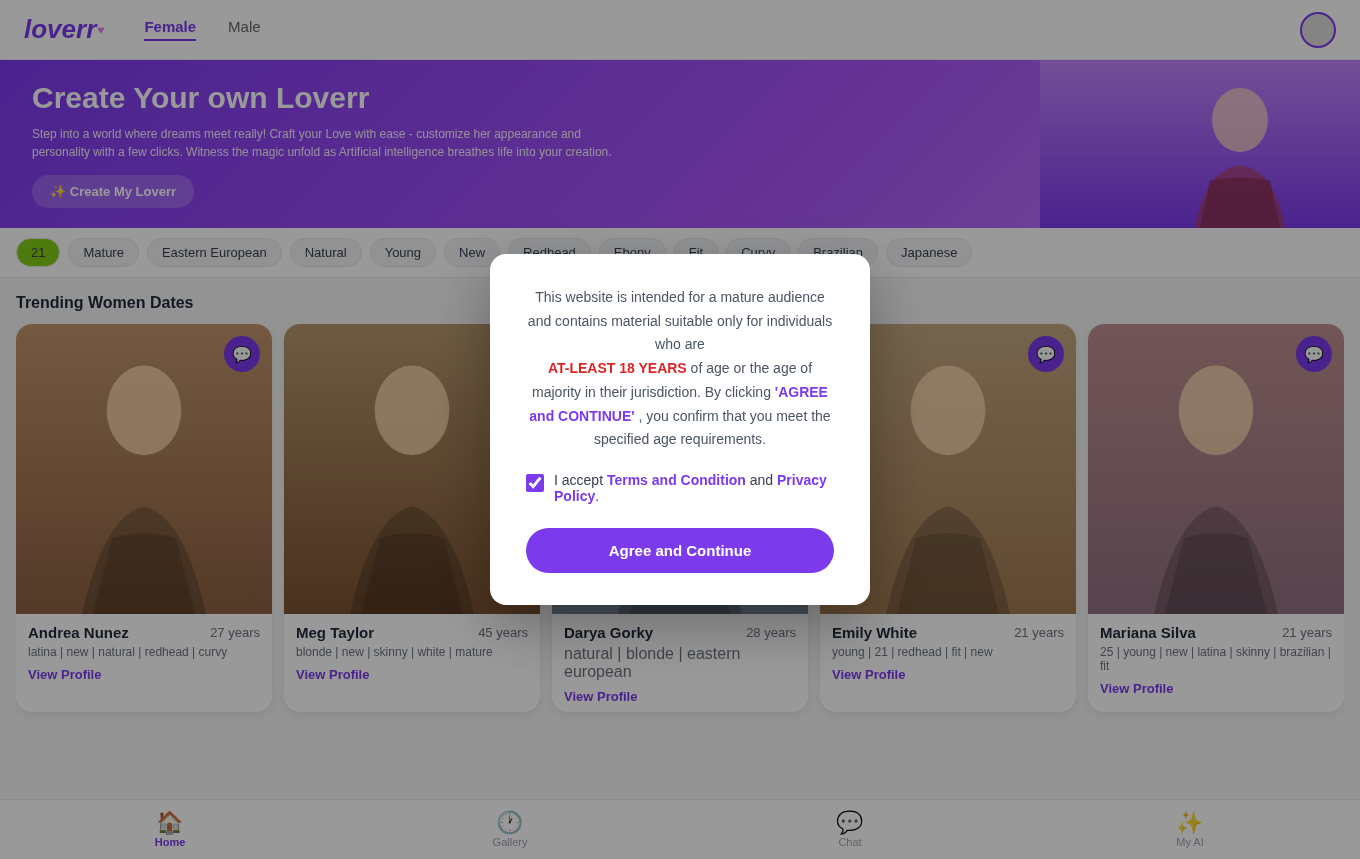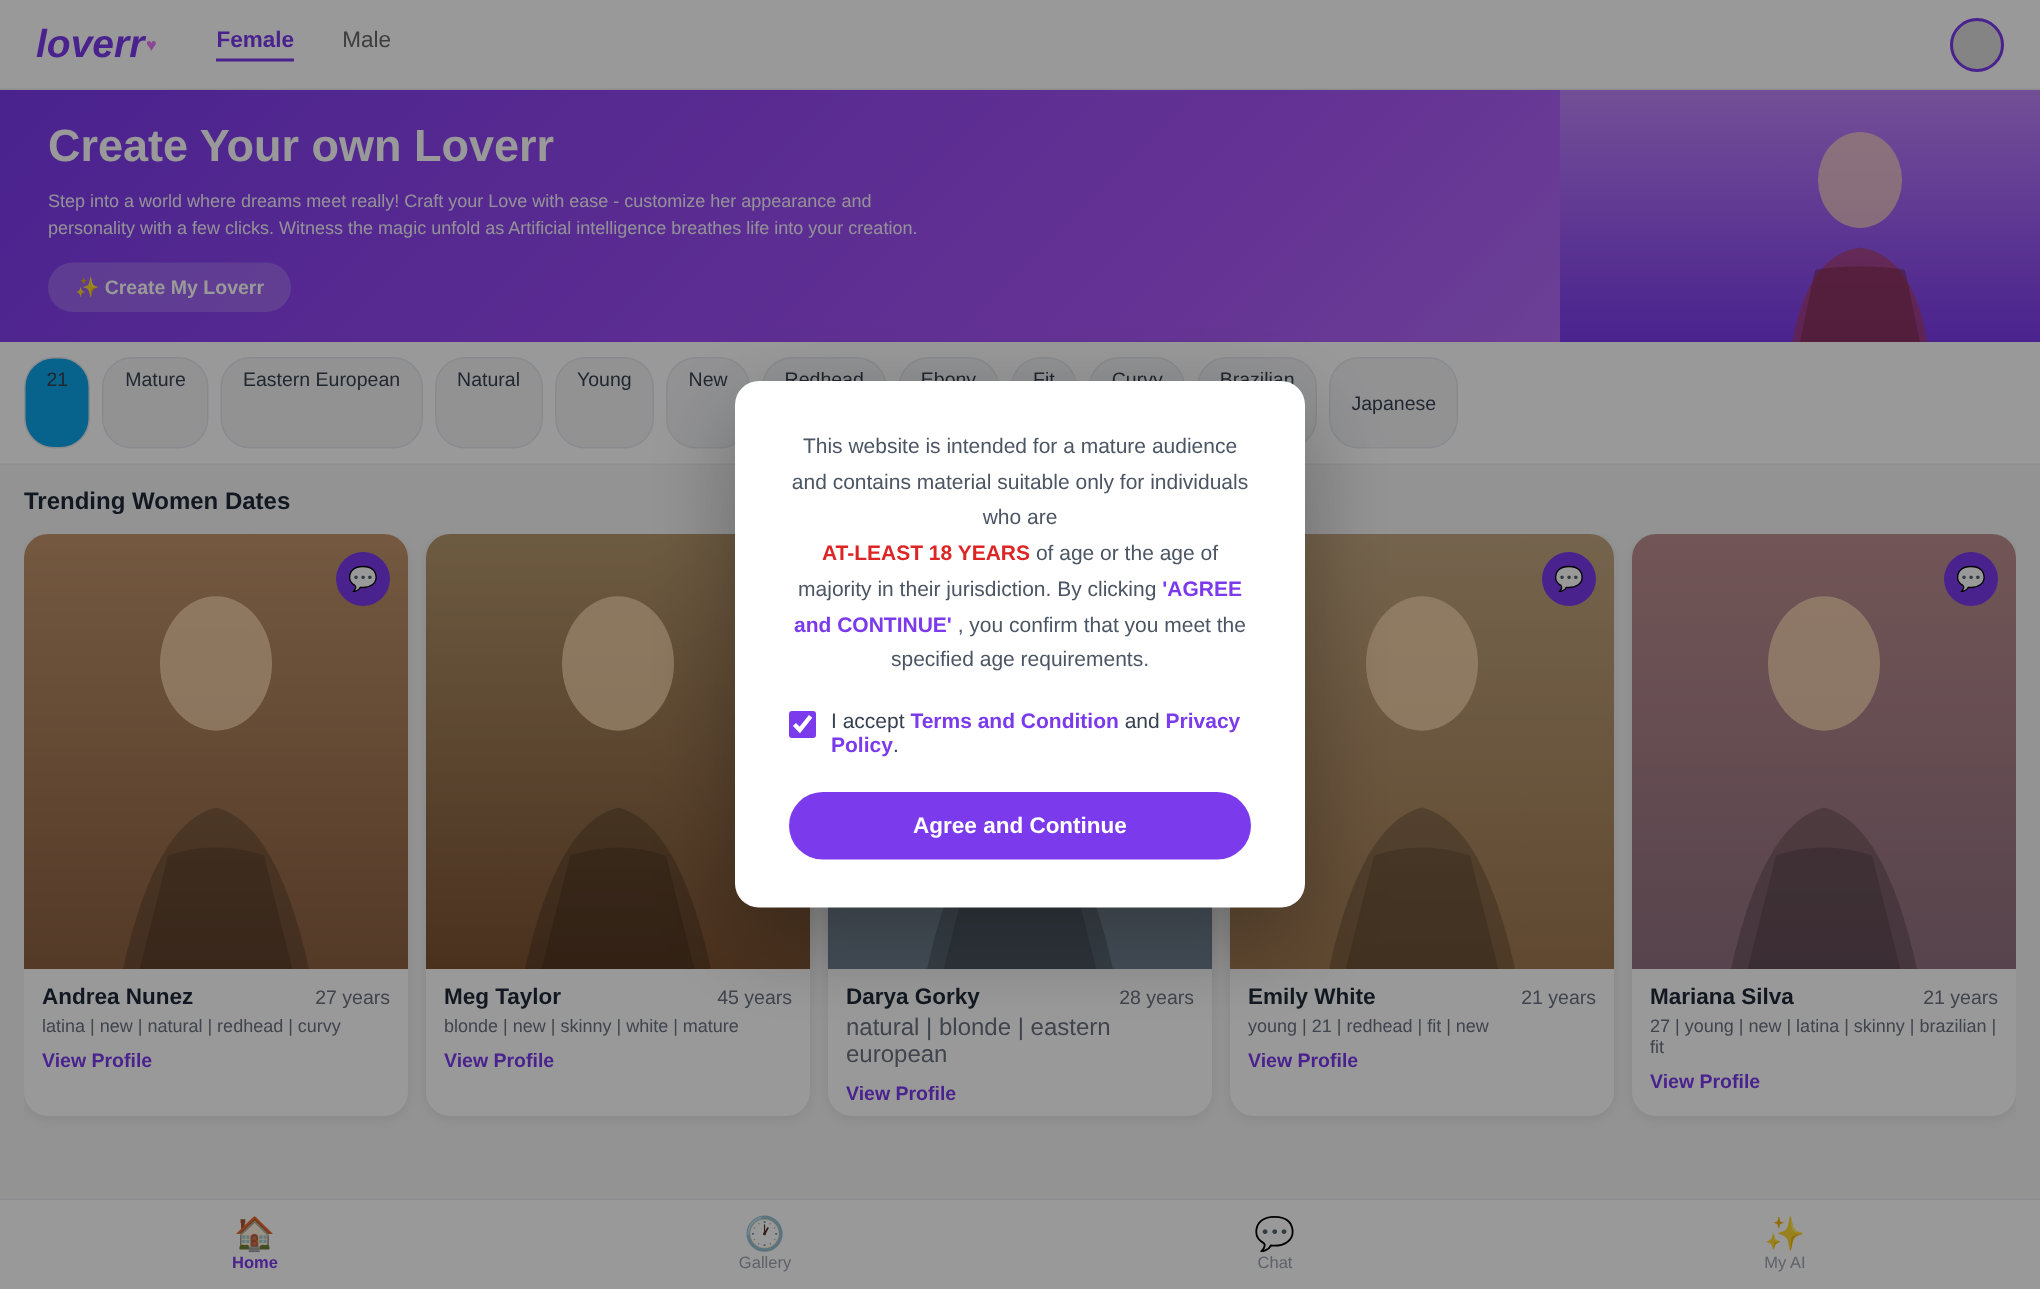--- a/index.html
+++ b/index.html
@@ -40,32 +40,32 @@
       </defs>
 
       <ellipse cx="200" cy="60" rx="28" ry="32" fill="rgba(255,220,190,0.7)"></ellipse>
       <path d="M155 168 Q165 110 200 105 Q235 110 245 168Z" fill="rgba(180,60,80,0.6)"></path>
       <path d="M160 168 L170 120 Q200 115 230 120 L240 168Z" fill="rgba(120,40,60,0.5)"></path>
     </svg>
   </div>
 </div>
 
 <div style="background:#fff;padding:10px 16px;display:flex;gap:8px;overflow-x:auto;scrollbar-width:none;border-bottom:1px solid #eee;">
-<span style="background: #0ea5e9; border: 1px solid rgb(229, 231, 235); border-radius: 20px; padding: 6px 14px; font-size: 13px; color: rgb(55, 65, 81); cursor: pointer; white-space: nowrap; font-weight: 500;">21</span>
+<span style="background: #84cc16; border: 1px solid rgb(229, 231, 235); border-radius: 20px; padding: 6px 14px; font-size: 13px; color: rgb(55, 65, 81); cursor: pointer; white-space: nowrap; font-weight: 500;">21</span>
     <span style="background: rgb(243, 244, 246); border: 1px solid rgb(229, 231, 235); border-radius: 20px; padding: 6px 14px; font-size: 13px; color: rgb(55, 65, 81); cursor: pointer; white-space: nowrap; font-weight: 500;">Mature</span>
     <span style="background: rgb(243, 244, 246); border: 1px solid rgb(229, 231, 235); border-radius: 20px; padding: 6px 14px; font-size: 13px; color: rgb(55, 65, 81); cursor: pointer; white-space: nowrap; font-weight: 500;">Eastern European</span>
     <span style="background: rgb(243, 244, 246); border: 1px solid rgb(229, 231, 235); border-radius: 20px; padding: 6px 14px; font-size: 13px; color: rgb(55, 65, 81); cursor: pointer; white-space: nowrap; font-weight: 500;">Natural</span>
     <span style="background: rgb(243, 244, 246); border: 1px solid rgb(229, 231, 235); border-radius: 20px; padding: 6px 14px; font-size: 13px; color: rgb(55, 65, 81); cursor: pointer; white-space: nowrap; font-weight: 500;">Young</span>
     <span style="background: rgb(243, 244, 246); border: 1px solid rgb(229, 231, 235); border-radius: 20px; padding: 6px 14px; font-size: 13px; color: rgb(55, 65, 81); cursor: pointer; white-space: nowrap; font-weight: 500;">New</span>
     <span style="background: rgb(243, 244, 246); border: 1px solid rgb(229, 231, 235); border-radius: 20px; padding: 6px 14px; font-size: 13px; color: rgb(55, 65, 81); cursor: pointer; white-space: nowrap; font-weight: 500;">Redhead</span>
     <span style="background: rgb(243, 244, 246); border: 1px solid rgb(229, 231, 235); border-radius: 20px; padding: 6px 14px; font-size: 13px; color: rgb(55, 65, 81); cursor: pointer; white-space: nowrap; font-weight: 500;">Ebony</span>
     <span style="background: rgb(243, 244, 246); border: 1px solid rgb(229, 231, 235); border-radius: 20px; padding: 6px 14px; font-size: 13px; color: rgb(55, 65, 81); cursor: pointer; white-space: nowrap; font-weight: 500;">Fit</span>
     <span style="background: rgb(243, 244, 246); border: 1px solid rgb(229, 231, 235); border-radius: 20px; padding: 6px 14px; font-size: 13px; color: rgb(55, 65, 81); cursor: pointer; white-space: nowrap; font-weight: 500;">Curvy</span>
     <span style="background: rgb(243, 244, 246); border: 1px solid rgb(229, 231, 235); border-radius: 20px; padding: 6px 14px; font-size: 13px; color: rgb(55, 65, 81); cursor: pointer; white-space: nowrap; font-weight: 500;">Brazilian</span>
-    <span style="background: rgb(243, 244, 246); border: 1px solid rgb(229, 231, 235); border-radius: 20px; padding: 22px 14px; font-size: 13px; color: rgb(55, 65, 81); cursor: pointer; white-space: nowrap; font-weight: 500;">Japanese</span>
+    <span style="background: rgb(243, 244, 246); border: 1px solid rgb(229, 231, 235); border-radius: 20px; padding: 6px 14px; font-size: 13px; color: rgb(55, 65, 81); cursor: pointer; white-space: nowrap; font-weight: 500;">Japanese</span>
   </div>
 
 <div style="padding:16px 16px 0;background:#f5f5f5;">
   <h2 style="font-size:16px;font-weight:700;color:#1f2937;margin-bottom:12px;">Trending Women Dates</h2>
   <div style="display:flex;gap:12px;overflow-x:auto;scrollbar-width:none;padding-bottom:80px;">
   <div style="background: rgb(255, 255, 255); border-radius: 16px; overflow: hidden; min-width: 240px; flex: 1 1 0%; box-shadow: rgba(0, 0, 0, 0.08) 0px 2px 8px; position: relative; cursor: pointer;">
       <div style="width:100%;height:290px;position:relative;overflow:hidden;">
         <svg width="100%" height="290" viewBox="0 0 240 290" preserveAspectRatio="xMidYMid slice" xmlns="http://www.w3.org/2000/svg">
           <defs>
             <linearGradient id="cg0" x1="0" y1="0" x2="0" y2="1">
@@ -178,21 +178,21 @@
           <path d="M60 290 Q80 190 120 180 Q160 190 180 290Z" fill="rgba(0,0,0,0.2)"></path>
           <path d="M70 290 L90 210 Q120 200 150 210 L170 290Z" fill="rgba(0,0,0,0.15)"></path>
         </svg>
         <div style="position:absolute;top:12px;right:12px;width:36px;height:36px;background:#7c3aed;border-radius:50%;display:flex;align-items:center;justify-content:center;color:#fff;font-size:16px;cursor:pointer;">💬</div>
       </div>
       <div style="padding:10px 12px 8px;">
         <div style="display:flex;justify-content:space-between;align-items:center;margin-bottom:4px;">
           <span style="font-size:15px;font-weight:700;color:#1f2937;">Mariana Silva</span>
           <span style="font-size:13px;color:#6b7280;font-weight:500;">21 years</span>
         </div>
-        <div style="font-size:12px;color:#6b7280;margin-bottom:8px;">27 | young | new | latina | skinny | brazilian | fit</div>
+        <div style="font-size:12px;color:#6b7280;margin-bottom:8px;">25 | young | new | latina | skinny | brazilian | fit</div>
         <a style="color:#7c3aed;font-size:13px;font-weight:600;cursor:pointer;text-decoration:none;display:block;">View Profile</a>
       </div>
     </div>
     </div>
 </div>
 
 <div style="position:fixed;inset:0;background:rgba(0,0,0,0.4);display:flex;align-items:center;justify-content:center;z-index:200;">
   <div style="background:#fff;border-radius:16px;padding:32px 36px;max-width:380px;width:90%;box-shadow:0 20px 60px rgba(0,0,0,0.3);">
     <p style="font-size:14px;color:#4b5563;line-height:1.7;text-align:center;margin-bottom:20px;">
       <span>This website is intended for a mature audience and contains material suitable only for individuals who are</span>

